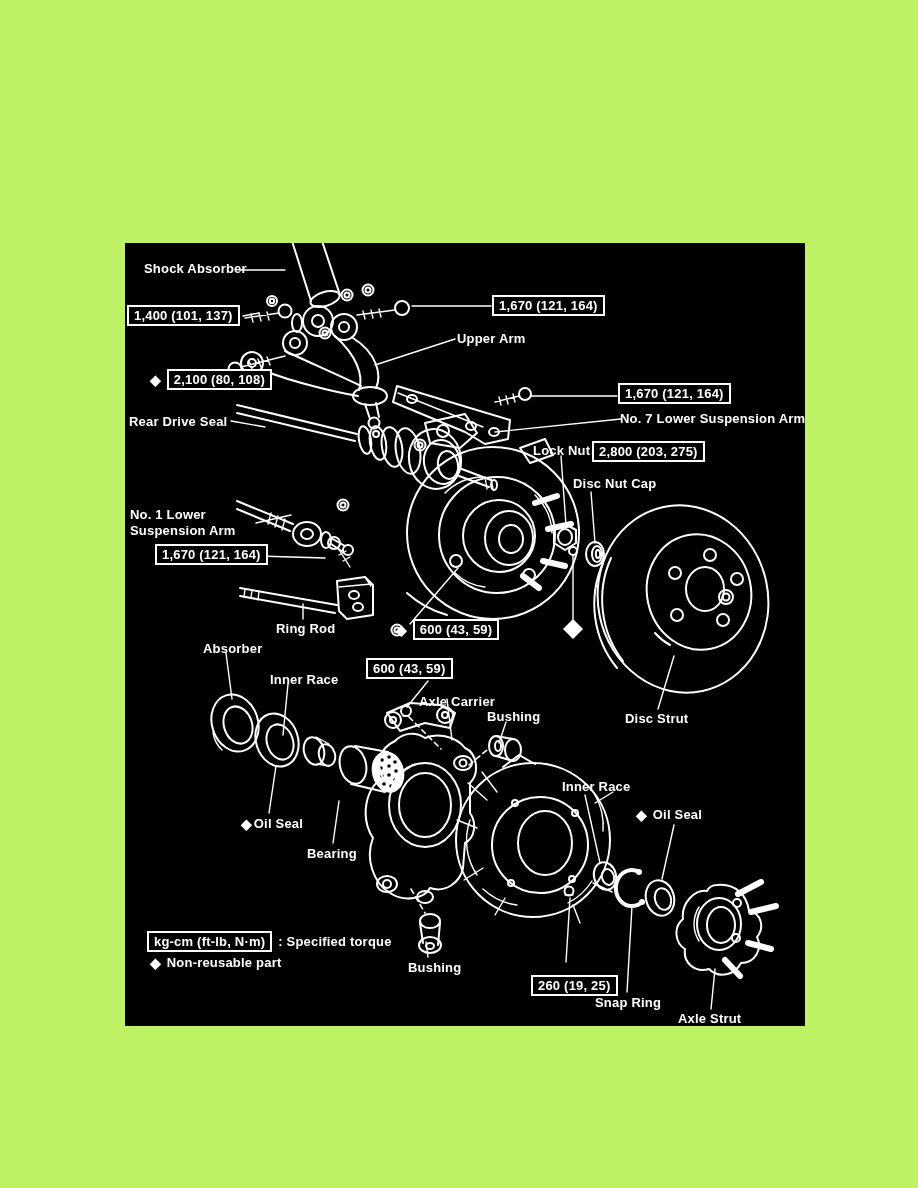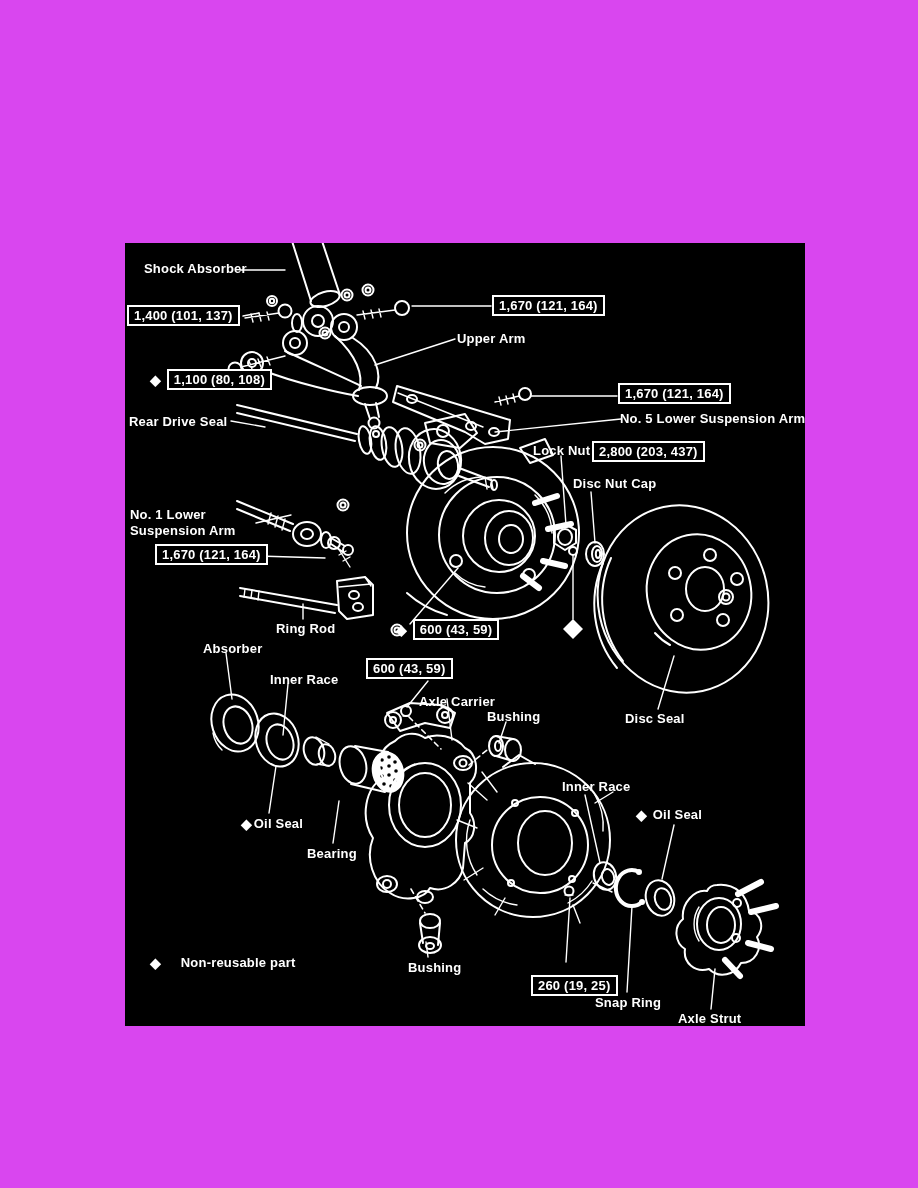--- a/index.html
+++ b/index.html
@@ -1,34 +1,34 @@
 <!DOCTYPE html>
 <html><head>
 <meta charset="utf-8">
 <style>
   html,body{margin:0;padding:0;}
-  .page{position:relative;width:918px;height:1188px;background:#d946ef;overflow:hidden;
+  .page{position:relative;width:918px;height:1188px;background:#bef264;overflow:hidden;
         font-family:"Liberation Sans",sans-serif;}
   .diagram{position:absolute;left:125px;top:243px;width:680px;height:783px;
            background:#000000;overflow:hidden;}
   .diagram svg{position:absolute;left:0;top:0;}
   svg path,svg circle,svg ellipse,svg line,svg polygon,svg rect{
       stroke:#ffffff;fill:none;stroke-width:2;stroke-linecap:round;stroke-linejoin:round;}
   svg .thin{stroke-width:1.4;}
   svg .thick{stroke-width:6;}
   svg .wfill{fill:#ffffff;stroke:none;}
   svg .dash{stroke-dasharray:5 4;stroke-width:1.6;}
   .lbl{position:absolute;color:#ffffff;font-size:13px;font-weight:bold;line-height:16px;
        white-space:nowrap;letter-spacing:.2px;}
   .row{position:absolute;display:flex;align-items:center;gap:6px;white-space:nowrap;}
   .tbox{display:inline-block;border:2px solid #ffffff;background:#000000;color:#ffffff;
         font-size:13px;font-weight:bold;line-height:17px;padding:0 5px;white-space:nowrap;
         letter-spacing:.2px;}
   .dia{color:#ffffff;font-size:14px;font-weight:bold;line-height:16px;}
-  .legend-gap{margin-left:14px;}
+  .legend-gap{}
 </style>
 </head>
 <body>
 
 <div class="page">
   <div class="diagram">
 
     <svg width="680" height="783" viewBox="0 0 680 783">
 
       <g class="thin">
@@ -339,30 +339,30 @@
 
     <div class="lbl" style="left:19px;top:18px">Shock Absorber</div>
 
     <span class="tbox" style="position:absolute;left:2px;top:62px">1,400 (101, 137)</span>
     <span class="tbox" style="position:absolute;left:367px;top:52px">1,670 (121, 164)</span>
 
     <div class="lbl" style="left:332px;top:88px">Upper Arm</div>
 
     <div class="row" style="left:25px;top:126px">
       <span class="dia">◆</span>
-      <span class="tbox">1,100 (80, 108)</span>
+      <span class="tbox">2,100 (80, 108)</span>
     </div>
 
     <span class="tbox" style="position:absolute;left:493px;top:140px">1,670 (121, 164)</span>
 
     <div class="lbl" style="left:4px;top:171px">Rear Drive Seal</div>
-    <div class="lbl" style="left:495px;top:168px">No. 5 Lower Suspension Arm</div>
+    <div class="lbl" style="left:495px;top:168px">No. 7 Lower Suspension Arm</div>
 
     <div class="lbl" style="left:408px;top:200px">Lock Nut</div>
-    <span class="tbox" style="position:absolute;left:467px;top:198px">2,800 (203, 437)</span>
+    <span class="tbox" style="position:absolute;left:467px;top:198px">2,800 (203, 275)</span>
     <div class="lbl" style="left:448px;top:233px">Disc Nut Cap</div>
 
     <div class="lbl" style="left:5px;top:264px">
       <div>No. 1 Lower</div>
       <div>Suspension Arm</div>
     </div>
 
     <span class="tbox" style="position:absolute;left:30px;top:301px">1,670 (121, 164)</span>
 
     <div class="lbl" style="left:151px;top:378px">Ring Rod</div>
@@ -372,36 +372,40 @@
       <span class="tbox">600 (43, 59)</span>
     </div>
 
     <div class="lbl" style="left:78px;top:398px">Absorber</div>
     <div class="lbl" style="left:145px;top:429px">Inner Race</div>
 
     <span class="tbox" style="position:absolute;left:241px;top:415px">600 (43, 59)</span>
 
     <div class="lbl" style="left:294px;top:451px">Axle Carrier</div>
     <div class="lbl" style="left:362px;top:466px">Bushing</div>
-    <div class="lbl" style="left:500px;top:468px">Disc Seal</div>
+    <div class="lbl" style="left:500px;top:468px">Disc Strut</div>
 
     <div class="lbl" style="left:437px;top:536px">Inner Race</div>
 
     <div class="row" style="left:511px;top:564px">
       <span class="dia">◆</span>
       <span class="lbl" style="position:static">Oil Seal</span>
     </div>
 
     <div class="row" style="left:116px;top:573px;gap:2px">
       <span class="dia">◆</span>
       <span class="lbl" style="position:static">Oil Seal</span>
     </div>
 
     <div class="lbl" style="left:182px;top:603px">Bearing</div>
 
+    <div class="row" style="left:22px;top:688px">
+      <span class="tbox">kg-cm (ft-lb, N·m)</span>
+      <span class="lbl" style="position:static">:  Specified torque</span>
+    </div>
     <div class="row" style="left:25px;top:712px">
       <span class="dia">◆</span>
       <span class="lbl legend-gap" style="position:static">Non-reusable part</span>
     </div>
 
     <div class="lbl" style="left:283px;top:717px">Bushing</div>
 
     <span class="tbox" style="position:absolute;left:406px;top:732px">260 (19, 25)</span>
 
     <div class="lbl" style="left:470px;top:752px">Snap Ring</div>

